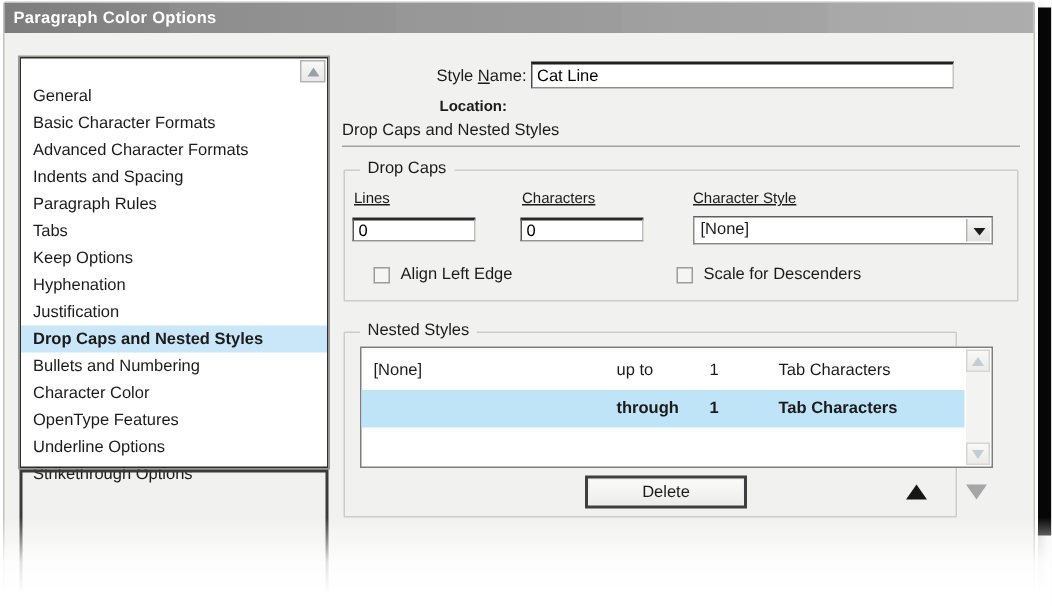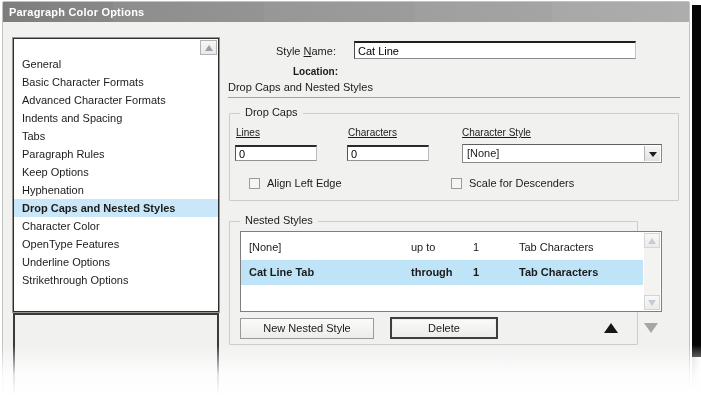--- a/index.html
+++ b/index.html
@@ -39,21 +39,21 @@
     position:absolute; right:1px; top:1px; width:17px; height:15px;
     background:linear-gradient(#f7f7f6,#e9e9e8); border:1px solid #b3b3b3;
   }
   .sb-up .tri-up-sm { position:absolute; left:4px; top:4px; width:0; height:0;
     border-left:4px solid transparent; border-right:4px solid transparent; border-bottom:6px solid #9aa0a6; }
 
   .preview { left:10px; top:311px; width:206px; height:90px; border:2px solid #3a3a3a; background:transparent; }
 
   
   .lbl { font-size:11px; white-space:nowrap; }
-  .lbl-style-name { left:248px; top:43px; width:110px; text-align:center; }
+  .lbl-style-name { left:238px; top:43px; width:110px; text-align:right; }
   .inp-style-name {
     left:351px; top:39px; width:282px; height:18px; background:#fff; font-size:11px; padding:0 3px;
     border-top:2px solid #1f1f1f; border-left:1px solid #4a4a4a;
     border-right:1px solid #c4c4c4; border-bottom:1px solid #8c8c8c;
     font-family:"Liberation Sans",sans-serif;
   }
   .lbl-location { left:238px; top:64px; width:97px; text-align:right; font-size:10px;font-weight:bold; }
   .heading { left:225px; top:79px; font-size:11px; }
   .rule { left:225px; top:95px; width:452px; height:1px; background:#a3a3a3; }
 
@@ -120,25 +120,27 @@
 
     <div class="abs titlebar">
       <span>Paragraph Color Options</span>
     </div>
 
     <div class="abs sidebar">
       <div class="s-item">General</div>
       <div class="s-item">Basic Character Formats</div>
       <div class="s-item">Advanced Character Formats</div>
       <div class="s-item">Indents and Spacing</div>
+      <div class="s-item">Paragraph Rules</div>
       <div class="s-item">Tabs</div>
-      <div class="s-item">Paragraph Rules</div>
       <div class="s-item">Keep Options</div>
       <div class="s-item">Hyphenation</div>
+      <div class="s-item">Justification</div>
       <div class="s-item selected">Drop Caps and Nested Styles</div>
+      <div class="s-item">Bullets and Numbering</div>
       <div class="s-item">Character Color</div>
       <div class="s-item">OpenType Features</div>
       <div class="s-item">Underline Options</div>
       <div class="s-item">Strikethrough Options</div>
       <div class="sb-up">
         <span class="tri-up-sm"></span>
       </div>
     </div>
 
     <div class="abs preview"></div>
@@ -178,36 +180,34 @@
       <div class="legend">Nested Styles</div>
 
       <div class="abs nlist">
         <div class="nrow">
           <span class="ncol ncol-name">[None]</span>
           <span class="ncol ncol-match">up to</span>
           <span class="ncol ncol-count">1</span>
           <span class="ncol ncol-unit">Tab Characters</span>
         </div>
         <div class="nrow selected">
-          <span class="ncol ncol-name">Cat Line Tab</span>
           <span class="ncol ncol-match">through</span>
           <span class="ncol ncol-count">1</span>
           <span class="ncol ncol-unit">Tab Characters</span>
         </div>
         <div class="nscroll">
           <div class="nsbtn up">
             <span class="tri-up-dis"></span>
           </div>
           <div class="nsbtn down">
             <span class="tri-dn-dis"></span>
           </div>
         </div>
       </div>
 
-      <div class="abs btn btn-nns">New Nested Style</div>
       <div class="abs btn btn-delete">Delete</div>
       <div class="abs mv mv-up" title=""></div>
       <div class="abs mv mv-down" title=""></div>
     </div>
 
   </div>
 
   <div class="abs fade"></div>
 </div>
 

